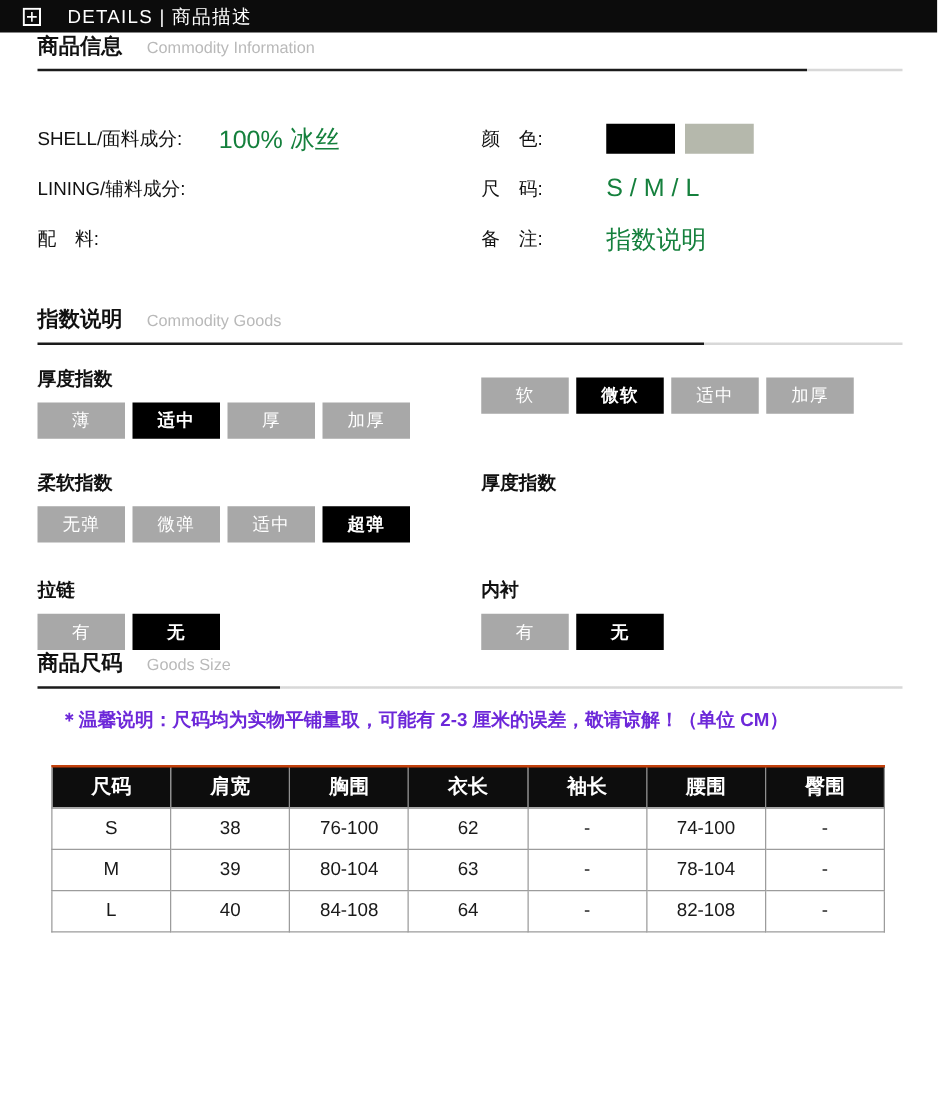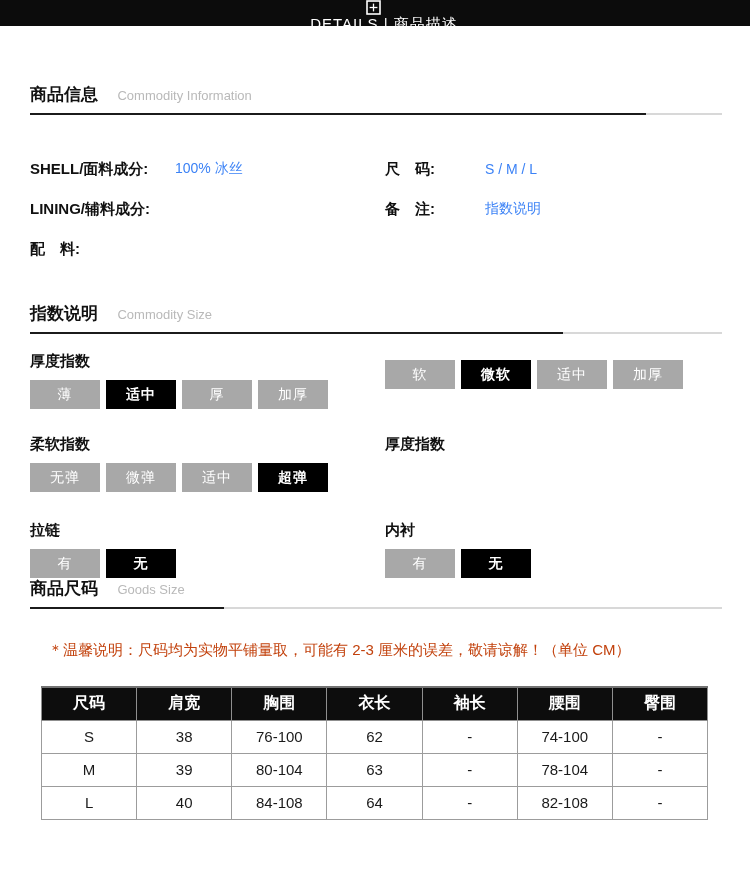--- a/index.html
+++ b/index.html
@@ -1,61 +1,61 @@
 <!DOCTYPE html>
 <html><head>
 <meta charset="utf-8">
 <style>
   * { margin:0; padding:0; box-sizing:border-box; }
   html,body { background:#ffffff; }
   body { font-family:"Liberation Sans","DejaVu Sans",sans-serif; color:#1a1a1a; }
   .page { position:relative; width:750px; height:886px; background:#fff; overflow:hidden; margin:0 auto; }
 
   
-  .topbar { height:26px; background:#0c0c0c; display:flex; align-items:center; padding-left:18px;flex-direction:column; }
+  .topbar { height:26px; background:#0c0c0c; display:flex; align-items:center; padding-left:18px; }
   .topbar-icon { width:15px; height:15px; margin-right:21px; flex:0 0 auto; display:block; }
   .topbar-title { color:#ffffff; font-size:15px; letter-spacing:1px; white-space:nowrap; }
 
   .content { padding:0 28px 0 30px; }
 
   
   .sec-head { line-height:22px; }
-  .sec-head.first { margin-top:58px; }
+  .sec-head.first { }
   .sec-zh { font-size:17px; font-weight:bold; color:#111; }
   .sec-en { font-size:13px; color:#b9b9b9; margin-left:15px; }
   .sec-line { height:2px; margin-top:6px; }
   .line1 { background:linear-gradient(90deg,#1b1b1b 0 89%,#d8d8d8 89% 100%); }
   .line2 { background:linear-gradient(90deg,#1b1b1b 0 77%,#d8d8d8 77% 100%); }
   .line3 { background:linear-gradient(90deg,#1b1b1b 0 28%,#d8d8d8 28% 100%); }
 
   
   .info-grid { display:grid; grid-template-columns:355px 1fr; margin-top:34px; }
   .info-row { display:flex; align-items:center; height:40px; }
-  .info-label { font-weight:bold; font-size:15px; color:#111; white-space:pre; }
+  .info-label { font-weight:normal; font-size:15px; color:#111; white-space:pre; }
   .col-l .info-label { width:145px; }
   .col-r .info-label { width:100px; }
-  .info-value { font-size:14px; color:#3b82f6; }
+  .info-value { font-size:20px; color:#15803d; }
   .swatches { display:flex; align-items:center; gap:8px; }
   .swatch { width:55px; height:24px; }
 
   
   .idx-grid { display:grid; grid-template-columns:355px 1fr;font-family:Liberation Mono, monospace; }
   .idx-group.r1 { margin-top:18px; }
   .idx-group.r2 { margin-top:26px; }
   .idx-group.r3 { margin-top:29px; }
   .idx-label { font-size:15px; font-weight:bold; color:#111; height:20px; }
   .chips { display:flex; gap:6px; margin-top:8px; }
   .chip { width:70px; height:29px; background:#a8a8a8; color:#ffffff; font-size:14px;
           display:flex; align-items:center; justify-content:center; letter-spacing:1px; }
   .chip.sel { background:#000000; font-weight:bold; }
 
   
-  .size-note { margin-top:32px; margin-left:18px; font-size:15px; font-weight:normal; color:#c2410c; }
+  .size-note { margin-top:16px; margin-left:18px; font-size:15px; font-weight:bold; color:#6d28d9; }
   table.size-table { border-collapse:collapse; margin-top:26px; margin-left:11px; width:667px;
-                     table-layout:fixed; border-top:2px solid #737373; }
+                     table-layout:fixed; border-top:2px solid #c2410c; }
   .size-table th { background:#0d0d0d; color:#fff; font-size:16px; font-weight:bold;
                    height:33px; border:1px solid #8f8f8f; }
   .size-table td { height:33px; text-align:center; font-size:15px; color:#1a1a1a;
                    border:1px solid #9c9c9c; background:#fff; }
 </style>
 </head>
 <body>
 
 <div class="page">
 
@@ -86,33 +86,40 @@
           <span class="info-label">LINING/辅料成分:</span>
           <span class="info-value"></span>
         </div>
         <div class="info-row">
           <span class="info-label">配　料:</span>
           <span class="info-value"></span>
         </div>
       </div>
       <div class="col-r">
         <div class="info-row">
+          <span class="info-label">颜　色:</span>
+          <span class="swatches" id="swatches">
+              <span class="swatch" style="background: rgb(0, 0, 0);"></span>
+              <span class="swatch" style="background: rgb(181, 184, 172);"></span>
+            </span>
+        </div>
+        <div class="info-row">
           <span class="info-label">尺　码:</span>
           <span class="info-value">S / M / L</span>
         </div>
         <div class="info-row">
           <span class="info-label">备　注:</span>
           <span class="info-value">指数说明</span>
         </div>
       </div>
     </div>
 
     <div class="sec-head" style="margin-top:34px">
       <span class="sec-zh">指数说明</span>
-      <span class="sec-en">Commodity Size</span>
+      <span class="sec-en">Commodity Goods</span>
     </div>
     <div class="sec-line line2"></div>
 
     <div class="idx-grid" id="idx-grid">
         <div class="idx-group r1">
           <div class="idx-label">厚度指数</div>
           <div class="chips">
             <div class="chip">薄</div>
             <div class="chip sel">适中</div>
             <div class="chip">厚</div>

